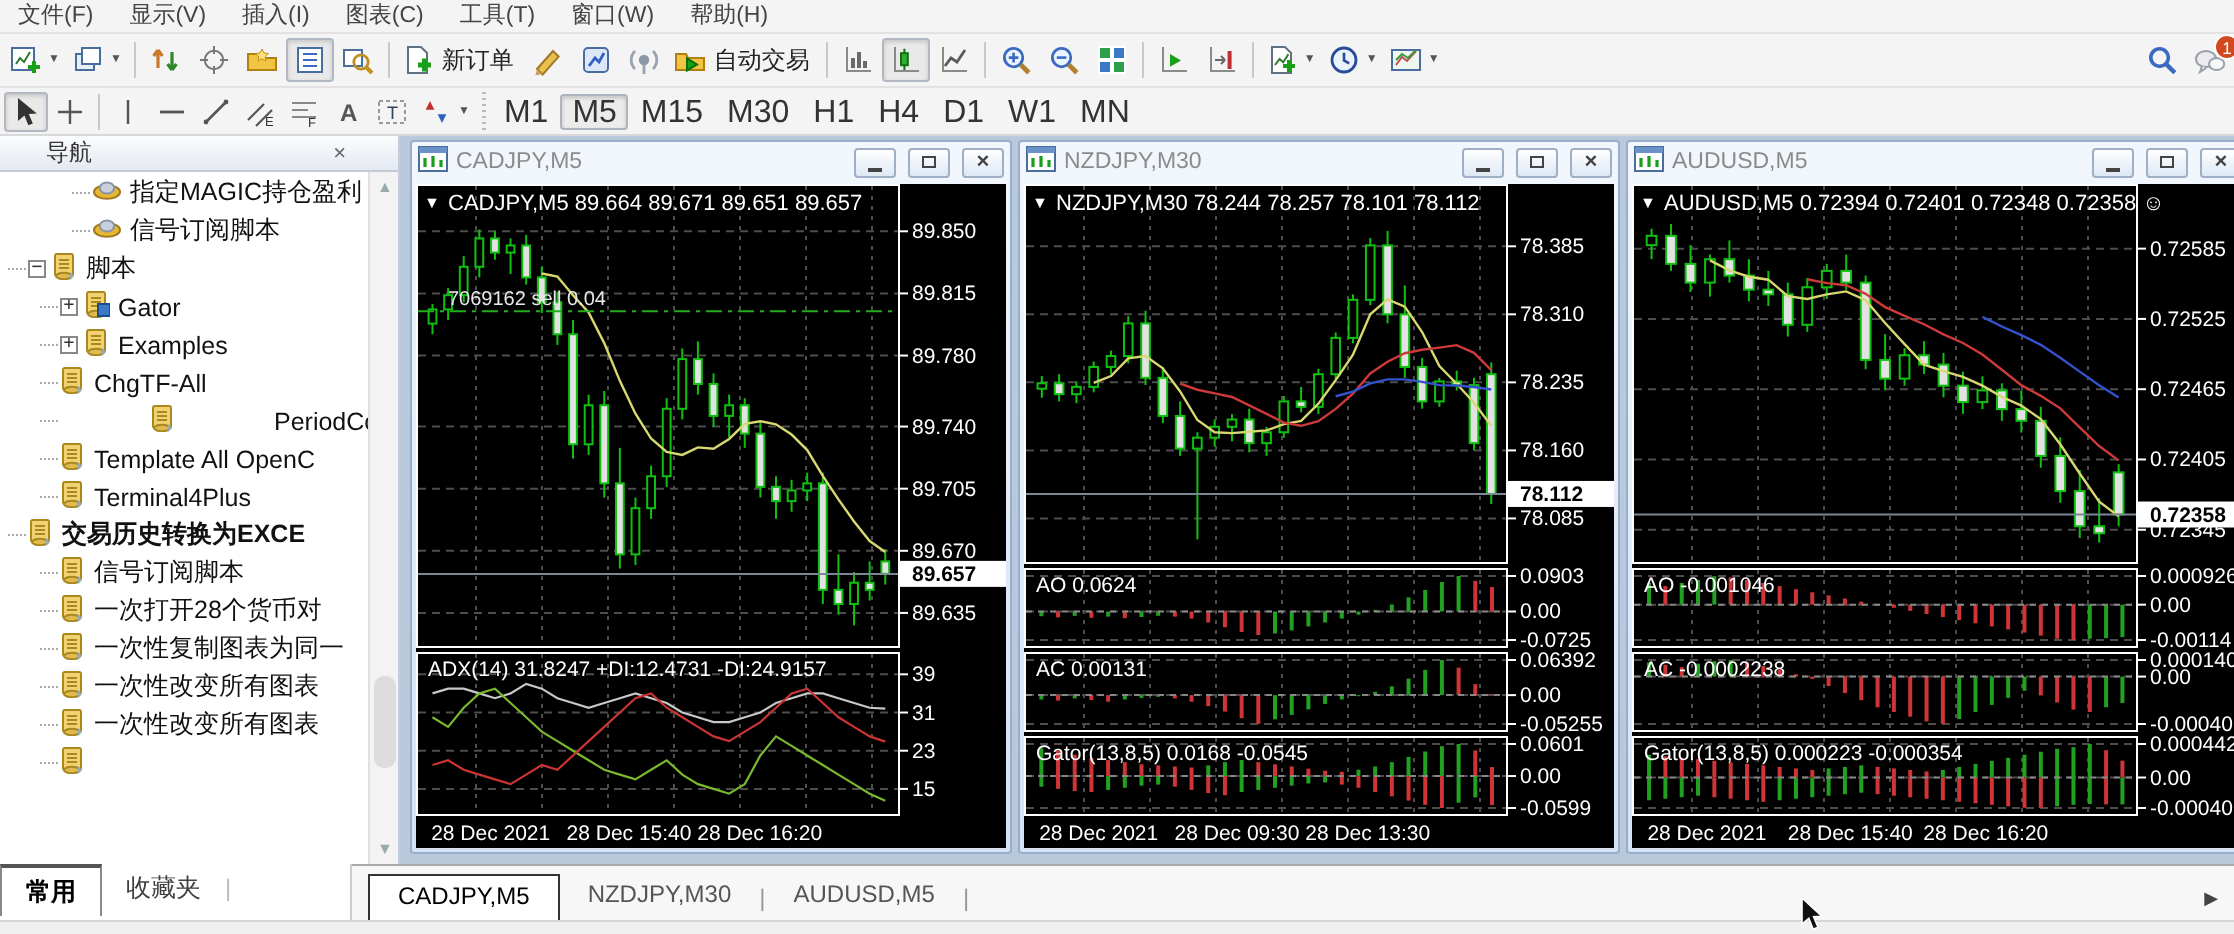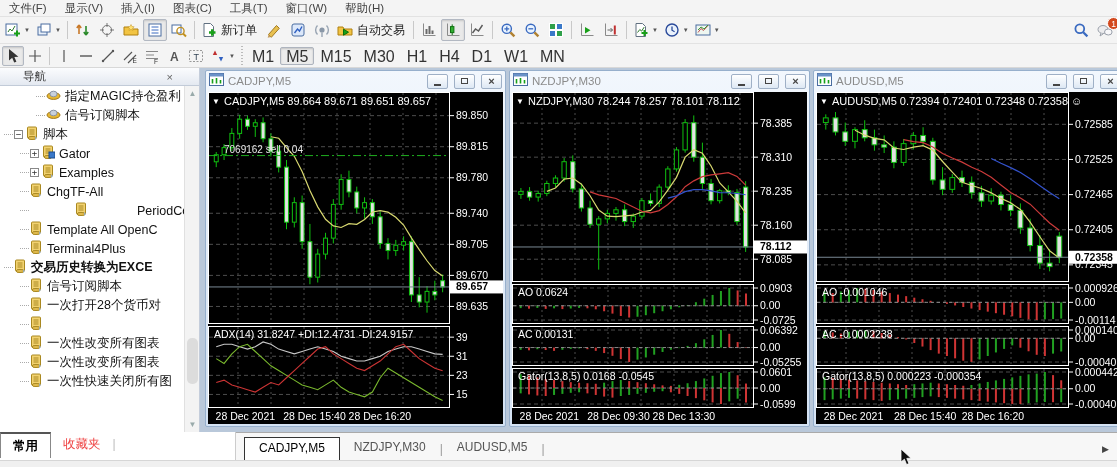--- a/index.html
+++ b/index.html
@@ -55,22 +55,22 @@
   .ttl { color:#8b8b8b; font-size:11.5px; flex:1; overflow:hidden; white-space:nowrap; }
   .wbtn { width:21px; height:15px; border:1px solid #9fb0c6; border-radius:2px; background:linear-gradient(#fff,#dde8f4);
           display:flex; align-items:center; justify-content:center; margin-left:2px; }
   .g-min { width:7px; height:2px; background:#444; margin-top:7px; }
   .g-res { width:7px; height:6px; border:1.5px solid #444; }
   .g-cls { color:#444; font-size:11px; font-weight:bold; line-height:11px; }
   .client { position:absolute; left:2px; right:2px; top:21px; bottom:2px; background:#000; overflow:hidden; }
 
   
   .bottombar { height:28px; display:flex; background:#f0f0f0; }
-  .navtabs { width:236px; background:#fff; border-right:1px solid #ccc; display:flex; align-items:flex-start; padding-top:0; }
-  .ntab { height:26px; line-height:24px; padding:0 12px; font-size:12.5px; color:#ef4444; }
+  .navtabs { width:176px; background:#fff; border-right:1px solid #ccc; display:flex; align-items:flex-start; padding-top:0; }
+  .ntab { height:26px; line-height:24px; padding:0 12px; font-size:12.5px; color:#404040; }
   .ntab.active { border:1px solid #888; border-top:2px solid #555; border-bottom:none; background:#fff; color:#000; font-weight:bold; }
   .ntab-sep { color:#bbb; line-height:24px; }
   .charttabs { flex:1; border-top:1px solid #aaa; background:#f7f7f7; display:flex; align-items:flex-end; padding-left:8px; position:relative; }
   .ctab { height:23px; line-height:21px; padding:0 14px; font-size:12px; color:#555; }
   .ctab.active { background:#fff; border:1px solid #333; border-bottom:none; color:#000; }
   .ctab-sep { color:#999; line-height:21px; }
   .ct-scroll { position:absolute; right:8px; bottom:6px; color:#444; font-size:9px; }
   .statusbar { height:7px; background:#f0f0f0; border-top:1px solid #d6d6d6; }
 
   .cursor { position:absolute; left:900px; top:449px; pointer-events:none; z-index:99; }
@@ -465,20 +465,21 @@
             <span>一次打开28个货币对</span>
           </div>
           <div class="trow" style="padding-left: 20px;">
             <span class="stub"></span>
             <span class="ticon"><svg width="13" height="14" viewBox="0 0 13 14">
                 <rect x="1.5" y="1" width="9" height="11" rx="1" fill="#f2d270" stroke="#a98820"></rect>
                 <path d="M3.5 4 h5 M3.5 6 h5 M3.5 8 h5" stroke="#a98820"></path>
                 <ellipse cx="6" cy="12" rx="4" ry="1.6" fill="#e0ba4e" stroke="#a98820"></ellipse>
                 <path d="M9 10 l2 2 -2 2z" fill="#9aa"></path>
               </svg></span>
+            <span>一次性复制图表为同一</span>
           </div>
           <div class="trow" style="padding-left: 20px;">
             <span class="stub"></span>
             <span class="ticon"><svg width="13" height="14" viewBox="0 0 13 14">
                 <rect x="1.5" y="1" width="9" height="11" rx="1" fill="#f2d270" stroke="#a98820"></rect>
                 <path d="M3.5 4 h5 M3.5 6 h5 M3.5 8 h5" stroke="#a98820"></path>
                 <ellipse cx="6" cy="12" rx="4" ry="1.6" fill="#e0ba4e" stroke="#a98820"></ellipse>
                 <path d="M9 10 l2 2 -2 2z" fill="#9aa"></path>
               </svg></span>
             <span>一次性改变所有图表</span>
@@ -494,21 +495,20 @@
             <span>一次性改变所有图表</span>
           </div>
           <div class="trow" style="padding-left: 20px;">
             <span class="stub"></span>
             <span class="ticon"><svg width="13" height="14" viewBox="0 0 13 14">
                 <rect x="1.5" y="1" width="9" height="11" rx="1" fill="#f2d270" stroke="#a98820"></rect>
                 <path d="M3.5 4 h5 M3.5 6 h5 M3.5 8 h5" stroke="#a98820"></path>
                 <ellipse cx="6" cy="12" rx="4" ry="1.6" fill="#e0ba4e" stroke="#a98820"></ellipse>
                 <path d="M9 10 l2 2 -2 2z" fill="#9aa"></path>
               </svg></span>
-            <span>一次性快速关闭所有图</span>
           </div>
         </div>
       <div class="nav-sb">
         <div class="sb-arrow" style="top:0">▲</div>
         <div class="sb-thumb"></div>
         <div class="sb-arrow" style="bottom:0">▼</div>
       </div>
     </div>
     <div class="charts">
         <div class="cwin" style="left: 5px; width: 301px;">

